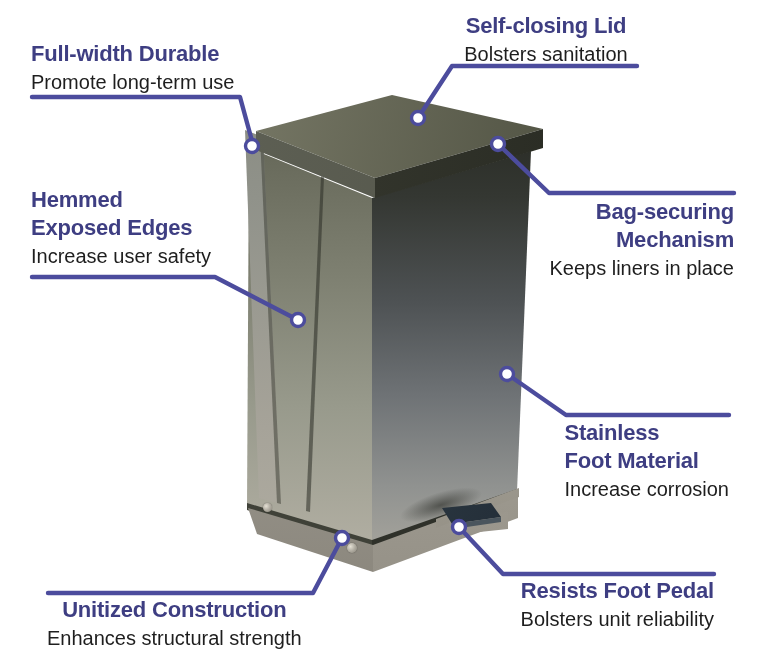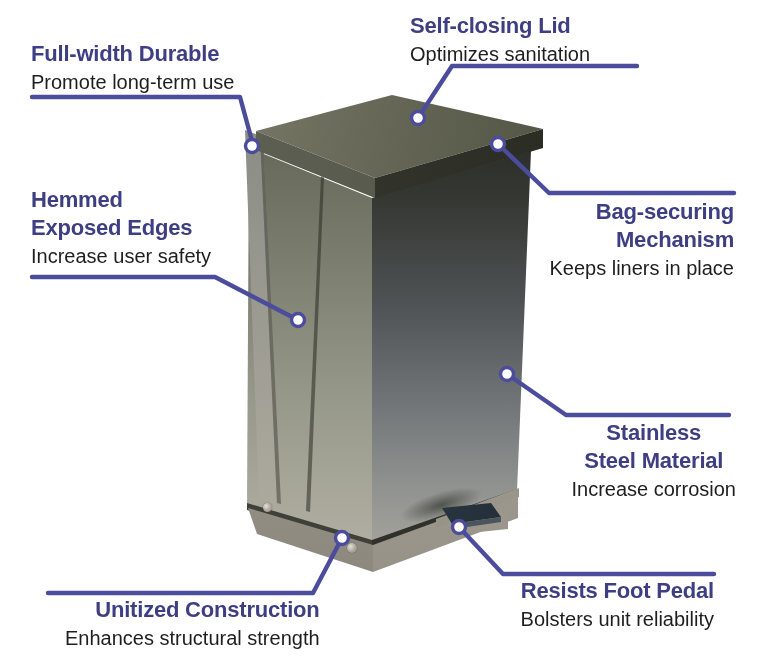--- a/index.html
+++ b/index.html
@@ -91,26 +91,26 @@
   .screw-base{left:347px;top:543px;width:10px;height:10px;}
   
   .lines{position:absolute;inset:0;pointer-events:none;}
   .lines polyline{fill:none;stroke:var(--accent);stroke-width:4.4;stroke-linejoin:round;stroke-linecap:round;}
   .lines circle{fill:#ffffff;stroke:var(--accent);stroke-width:3.4;}
   
   .callout{position:absolute;}
   .callout .title{display:block;font-size:22px;line-height:28px;font-weight:bold;color:var(--title);letter-spacing:-0.2px;}
   .callout .sub{display:block;font-size:20px;line-height:24px;margin-top:2px;color:var(--sub);}
   .co-hinges{left:31px;top:40px;text-align:left;}
-  .co-selfclosing{left:410px;top:12px;width:272px;}
+  .co-selfclosing{left:410px;top:12px;width:272px;text-align:center;}
   .co-hemmed{left:31px;top:186px;text-align:left;}
   .co-bag{right:36px;top:198px;text-align:right;}
-  .co-stainless{right:34px;top:419px;text-align:center;}
+  .co-stainless{right:41px;top:419px;text-align:left;}
   .co-durable{right:56px;top:577px;text-align:right;}
-  .co-unitized{left:65px;top:596px;text-align:right;}
+  .co-unitized{left:47px;top:596px;text-align:center;}
 </style>
 </head>
 <body>
 
 <div class="stage">
 
   <div class="can">
     <div class="face body-left"></div>
     <div class="face body-right"></div>
     <div class="smudge"></div>
@@ -149,38 +149,38 @@
     <circle cx="342" cy="538" r="6.5"></circle>
   </svg>
 
   <div class="callout co-hinges">
     <span class="title">Full-width Durable</span>
     <span class="sub">Promote long-term use</span>
   </div>
 
   <div class="callout co-selfclosing">
     <span class="title">Self-closing Lid</span>
-    <span class="sub">Optimizes sanitation</span>
+    <span class="sub">Bolsters sanitation</span>
   </div>
 
   <div class="callout co-bag">
     <span class="title">Bag-securing</span>
     <span class="title">Mechanism</span>
     <span class="sub">Keeps liners in place</span>
   </div>
 
   <div class="callout co-hemmed">
     <span class="title">Hemmed</span>
     <span class="title">Exposed Edges</span>
     <span class="sub">Increase user safety</span>
   </div>
 
   <div class="callout co-stainless">
     <span class="title">Stainless</span>
-    <span class="title">Steel Material</span>
+    <span class="title">Foot Material</span>
     <span class="sub">Increase corrosion</span>
   </div>
 
   <div class="callout co-durable">
     <span class="title">Resists Foot Pedal</span>
     <span class="sub">Bolsters unit reliability</span>
   </div>
 
   <div class="callout co-unitized">
     <span class="title">Unitized Construction</span>

